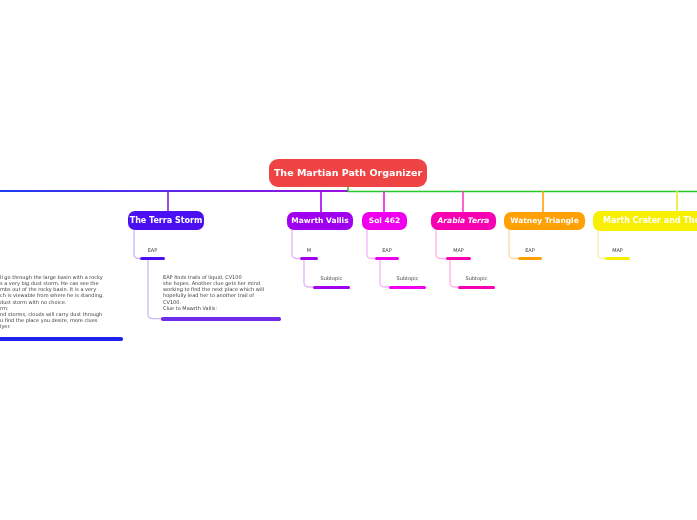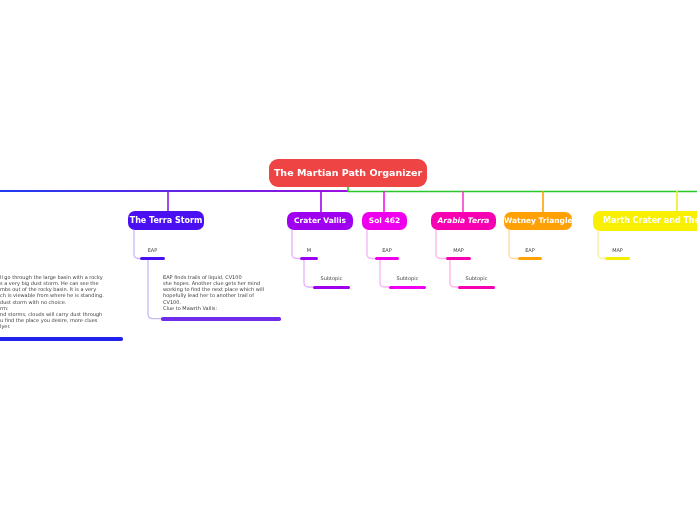--- a/index.html
+++ b/index.html
@@ -56,27 +56,27 @@
     <path d="M436,230 V254 Q436,258.5 440.5,258.5 H446" stroke="#ffb2e2" stroke-width="1.3" fill="none"></path>
     <path d="M450,260 V282.5 Q450,287 454.5,287 H458" stroke="#ffb2e2" stroke-width="1.3" fill="none"></path>
     <path d="M509,230 V254 Q509,258.5 513.5,258.5 H518" stroke="#ffd9a0" stroke-width="1.3" fill="none"></path>
     <path d="M598,231 V254 Q598,258.5 602.5,258.5 H605" stroke="#f5f0a0" stroke-width="1.3" fill="none"></path>
   </svg>
 
   <div class="node node-root" style="background-color: #ef4444;">The Martian Path Organizer</div>
 
   <div class="node node-l1" style="left: 128px; top: 211px; width: 76px; height: 19px; line-height: 19px; font-size: 8px; background-color: rgb(75, 16, 242);">The Terra Storm</div>
 
-  <div class="node node-l1" style="left: 287px; top: 212px; width: 66px; background-color: rgb(160, 0, 240);">Crater Vallis</div>
+  <div class="node node-l1" style="left: 287px; top: 212px; width: 66px; background-color: rgb(160, 0, 240);">Mawrth Vallis</div>
 
   <div class="node node-l1" style="left: 362px; top: 212px; width: 45px; background-color: rgb(238, 0, 238);">Sol 462</div>
 
   <div class="node node-l1" style="left: 431px; top: 212px; width: 65px; background-color: rgb(247, 0, 178); font-style: italic;">Arabia Terra</div>
 
-  <div class="node node-l1" style="left: 504px; top: 212px; width: 68px; background-color: rgb(255, 160, 5);">Watney Triangle</div>
+  <div class="node node-l1" style="left: 504px; top: 212px; width: 81px; background-color: rgb(255, 160, 5);">Watney Triangle</div>
 
   <div class="node node-l1" style="left: 593px; top: 211px; width: 168px; height: 20px; line-height: 20px; font-size: 8px; text-align: left; padding-left: 10px; background-color: rgb(248, 240, 0);">Marth Crater and The Sec</div>
 
   <div class="lbl" style="left:140px;top:247px;width:25px;">EAP</div>
   <div class="bar" style="left: 140px; top: 257px; width: 25px; background-color: rgb(75, 16, 242);"></div>
 
   <div class="lbl" style="left:300px;top:247px;width:18px;">M</div>
   <div class="bar" style="left: 300px; top: 257px; width: 18px; background-color: rgb(160, 0, 240);"></div>
 
   <div class="lbl" style="left:375px;top:247px;width:24px;">EAP</div>

